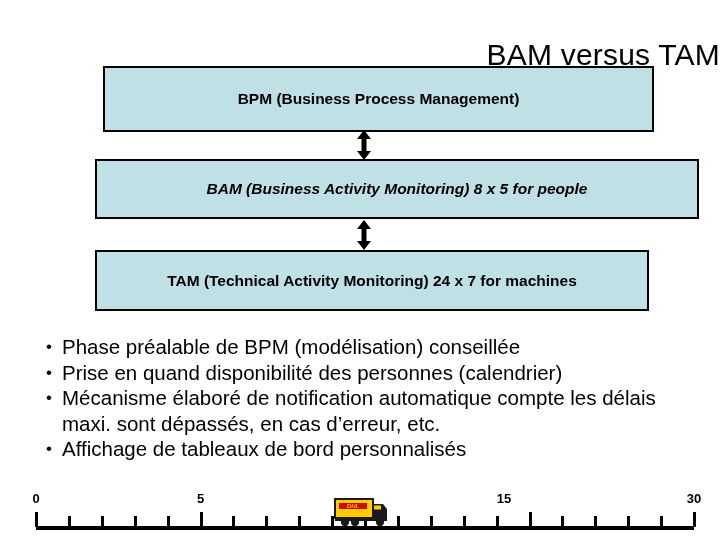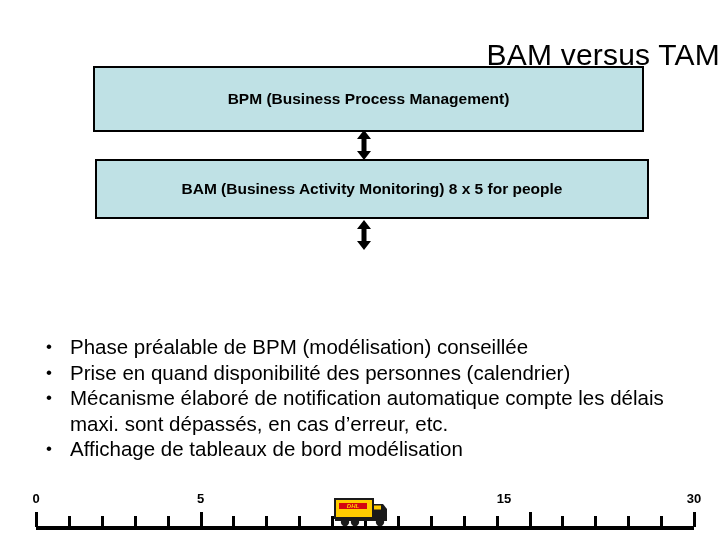--- a/index.html
+++ b/index.html
@@ -46,30 +46,31 @@
     align-items: center;
     justify-content: center;
     color: #000000;
     font-weight: bold;
     font-size: 15.5px;
     line-height: 18px;
     text-align: center;
     padding: 0 6px;
   }
   #box-bpm {
-    left: 93px;
+    left: 103px;
     top: 66px;
     width: 551px;
     height: 66px;
   }
   #box-bam {
     left: 95px;
     top: 159px;
-    width: 554px;
+    width: 604px;
     height: 60px;
+    font-style: italic;
   }
   #box-tam {
     left: 95px;
     top: 250px;
     width: 554px;
     height: 61px;
   }
 
   
   .arrow-dbl {
@@ -98,21 +99,20 @@
   }
   .bullet-mark {
     width: 26px;
     flex: 0 0 26px;
     text-align: center;
     font-size: 17px;
     line-height: 25.5px;
   }
   .bullet-text {
     flex: 1 1 auto;
-    margin-left: 8px;
   }
 
   
   .ruler {
     position: absolute;
     left: 0;
     top: 486px;
     width: 720px;
     height: 54px;
   }
@@ -174,37 +174,40 @@
   <div class="box" id="box-bam">
     <span>BAM (Business Activity Monitoring) 8 x 5 for people</span>
   </div>
 
   <div class="arrow-dbl" id="arrow-2">
     <svg width="22" height="30" viewBox="0 0 22 30" xmlns="http://www.w3.org/2000/svg">
       <polygon points="11,0 18,9 13.5,9 13.5,21 18,21 11,30 4,21 8.5,21 8.5,9 4,9" fill="#000000"></polygon>
     </svg>
   </div>
 
+  <div class="box" id="box-tam">
+    <span>TAM (Technical Activity Monitoring) 24 x 7 for machines</span>
+  </div>
 
   <div class="bullets">
     <div class="bullet-row">
       <span class="bullet-mark">•</span>
       <span class="bullet-text">Phase préalable de BPM (modélisation) conseillée</span>
     </div>
     <div class="bullet-row">
       <span class="bullet-mark">•</span>
       <span class="bullet-text">Prise en quand disponibilité des personnes (calendrier)</span>
     </div>
     <div class="bullet-row">
       <span class="bullet-mark">•</span>
       <span class="bullet-text">Mécanisme élaboré de notification automatique compte les délais maxi. sont dépassés, en cas d’erreur, etc.</span>
     </div>
     <div class="bullet-row">
       <span class="bullet-mark">•</span>
-      <span class="bullet-text">Affichage de tableaux de bord modélisation</span>
+      <span class="bullet-text">Affichage de tableaux de bord personnalisés</span>
     </div>
   </div>
 
   <div class="ruler">
     <div class="ruler-baseline"></div>
     <div id="ruler-ticks">
         <div class="ruler-tick major" style="left: 35px;"></div>
         <div class="ruler-tick" style="left: 67.9px;"></div>
         <div class="ruler-tick" style="left: 100.8px;"></div>
         <div class="ruler-tick" style="left: 133.7px;"></div>

